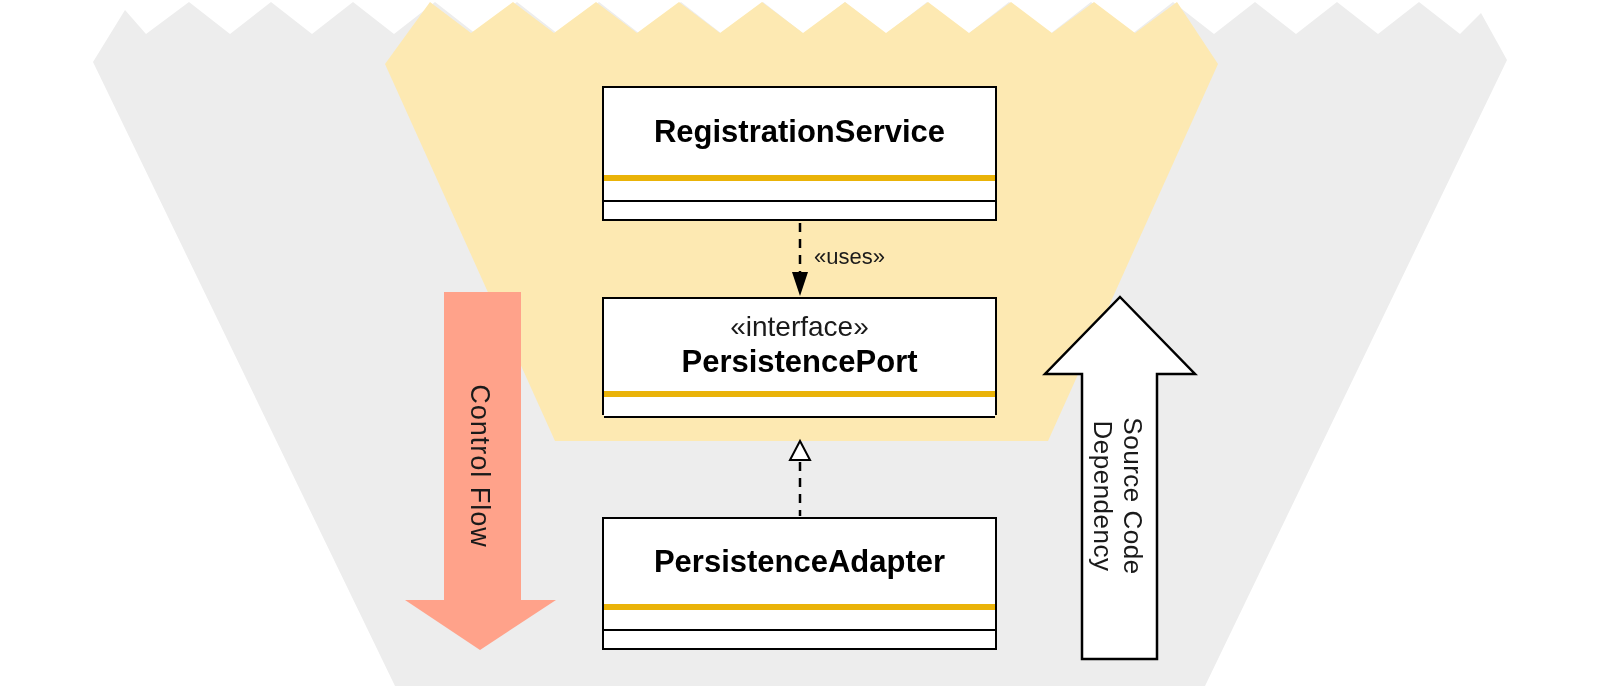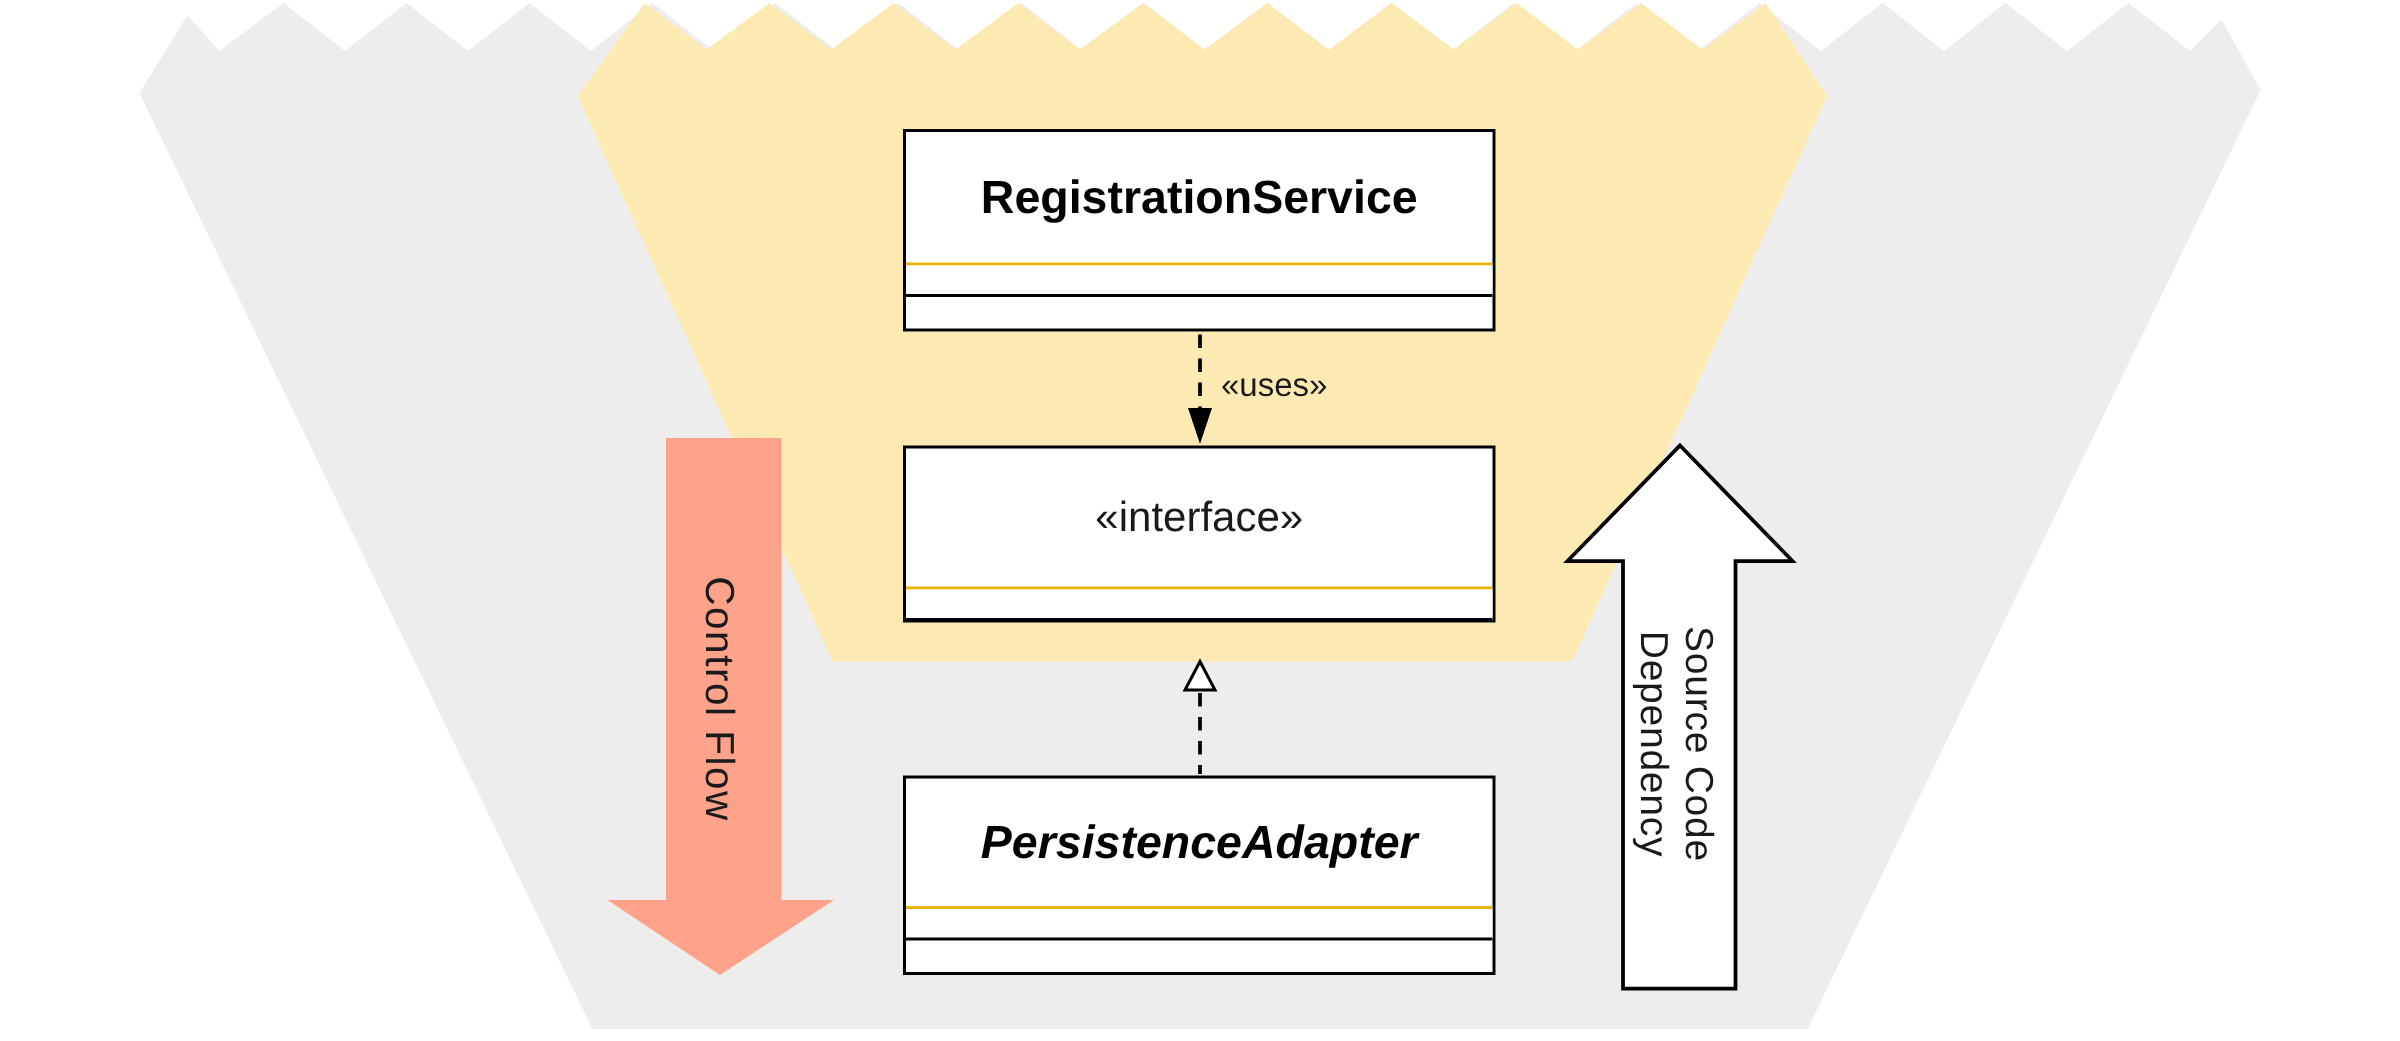--- a/index.html
+++ b/index.html
@@ -27,21 +27,21 @@
     width: 395px;
     box-sizing: border-box;
     border: 2px solid #000000;
     background: #ffffff;
   }
   .uml-title {
     display: flex;
     flex-direction: column;
     align-items: center;
     justify-content: center;
-    border-bottom: 2px solid #eab308;
+    border-bottom: 6px solid #eab308;
     text-align: center;
   }
   .uml-title .name {
     font-weight: 700;
     font-size: 31px;
     color: #000000;
     line-height: 1.15;
     letter-spacing: 0px;
   }
   .uml-title .stereotype {
@@ -117,26 +117,27 @@
     <div class="uml-title" style="height:87px;">
       <span class="name">RegistrationService</span>
     </div>
     <div class="uml-comp-a"></div>
     <div class="uml-comp-b"></div>
   </div>
 
   <div class="uml-box" style="top:297px; height:118px;">
     <div class="uml-title" style="height:92px;">
       <span class="stereotype">«interface»</span>
+      <span class="name">PersistencePort</span>
     </div>
     <div class="uml-comp-a"></div>
     <div class="uml-comp-b"></div>
   </div>
 
-  <div class="uml-box" style="top:517px; height:133px;font-style:italic;">
+  <div class="uml-box" style="top:517px; height:133px;">
     <div class="uml-title" style="height:85px;">
       <span class="name">PersistenceAdapter</span>
     </div>
     <div class="uml-comp-a"></div>
     <div class="uml-comp-b"></div>
   </div>
 
   <div class="edge-label" style="left:814px; top:246px;">«uses»</div>
 
   <div class="vlabel control" style="left:479px; top:466px;">Control Flow</div>

